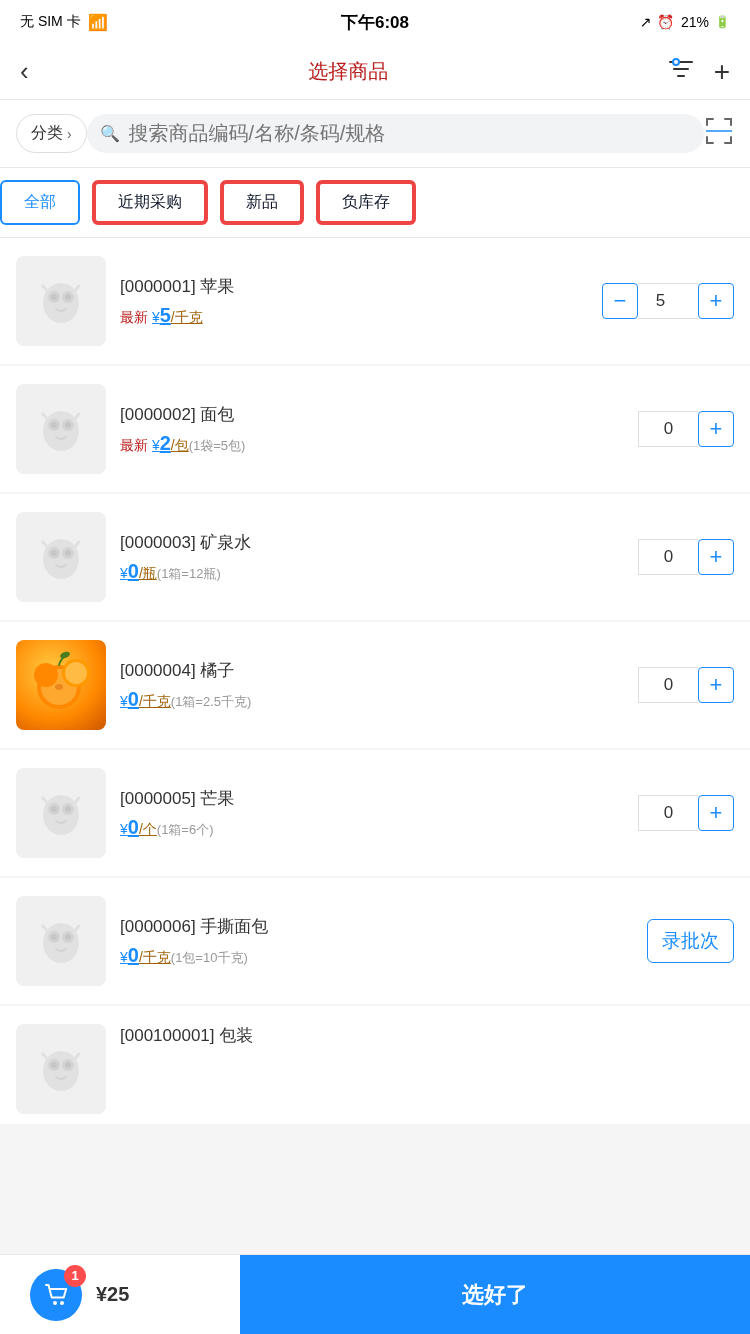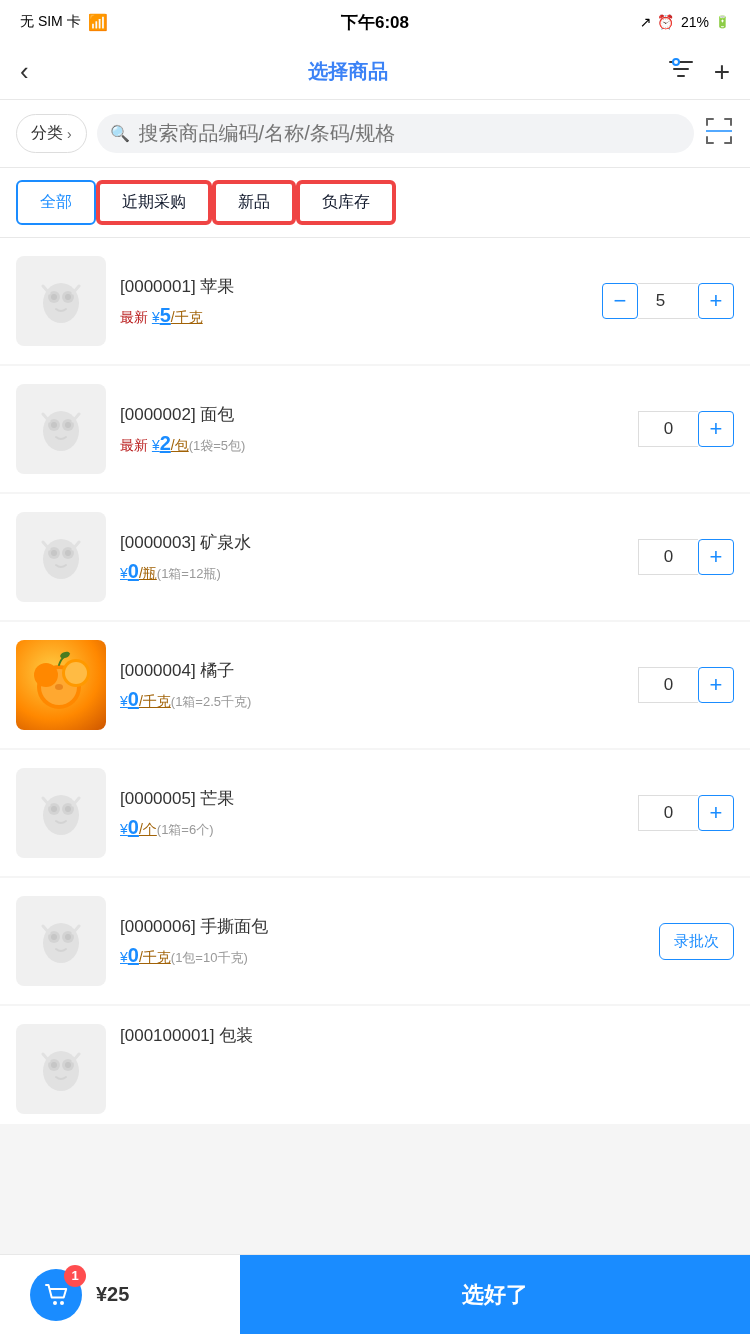--- a/index.html
+++ b/index.html
@@ -34,31 +34,30 @@
     .nav-bar {
       background: #fff;
       height: 56px;
       display: flex;
       align-items: center;
       justify-content: space-between;
       padding: 0 20px;
       border-bottom: 1px solid #e8e8e8;
     }
     .nav-back { font-size: 26px; color: #333; cursor: pointer; }
-    .nav-title { font-size: 20px; font-weight: 700; color: #3b82f6; }
+    .nav-title { font-size: 20px; font-weight: 400; color: #b91c1c; }
     .nav-actions { display: flex; align-items: center; gap: 20px; }
     .nav-filter-icon, .nav-add-icon { font-size: 22px; color: #333; cursor: pointer; }
 
     
     .filter-bar {
       background: #fff;
       padding: 14px 16px;
       display: flex;
       align-items: center;
-      gap: 10px;
       border-bottom: 1px solid #e8e8e8;
     }
     .category-btn {
       display: flex;
       align-items: center;
       gap: 4px;
       background: #fff;
       border: 1px solid #ddd;
       border-radius: 20px;
       padding: 8px 14px;
@@ -85,21 +84,22 @@
       outline: none;
       flex: 1;
       width: 100%;
     }
     .scan-icon { font-size: 22px; color: #666; cursor: pointer; }
 
     
     .tab-bar {
       background: #fff;
       display: flex;
-      padding: 12px 16px;
+      padding: 12px 0;
+      gap: 12px;
       border-bottom: 1px solid #e8e8e8;
     }
     .tab-btn {
       padding: 8px 22px;
       border-radius: 6px;
       font-size: 16px;
       cursor: pointer;
       border: 4px solid #ef4444;
       background: #fff;
       color: #0f172a;
@@ -226,21 +226,21 @@
       justify-content: center;
     }
 
     
     .batch-btn {
       border: 1px solid #1a8cff;
       color: #1a8cff;
       background: #fff;
       border-radius: 6px;
       padding: 8px 14px;
-      font-size: 15px;
+      font-size: 19px;
       cursor: pointer;
     }
 
     
     .bottom-bar {
       position: fixed;
       bottom: 0;
       left: 0;
       width: 750px;
       height: 80px;

